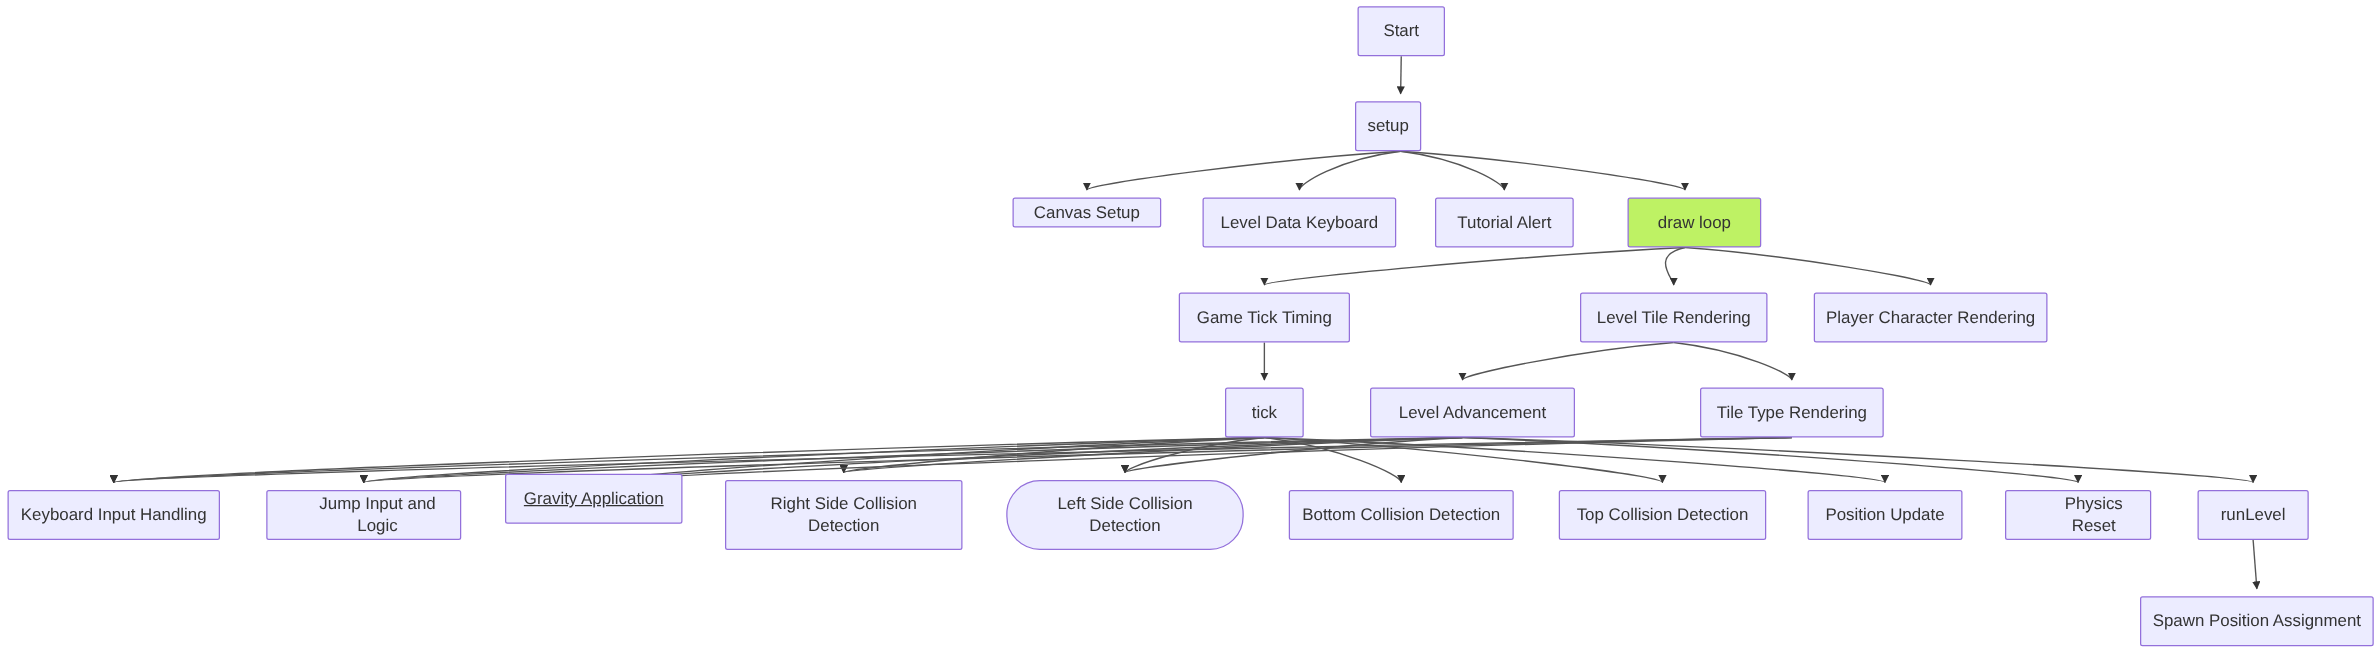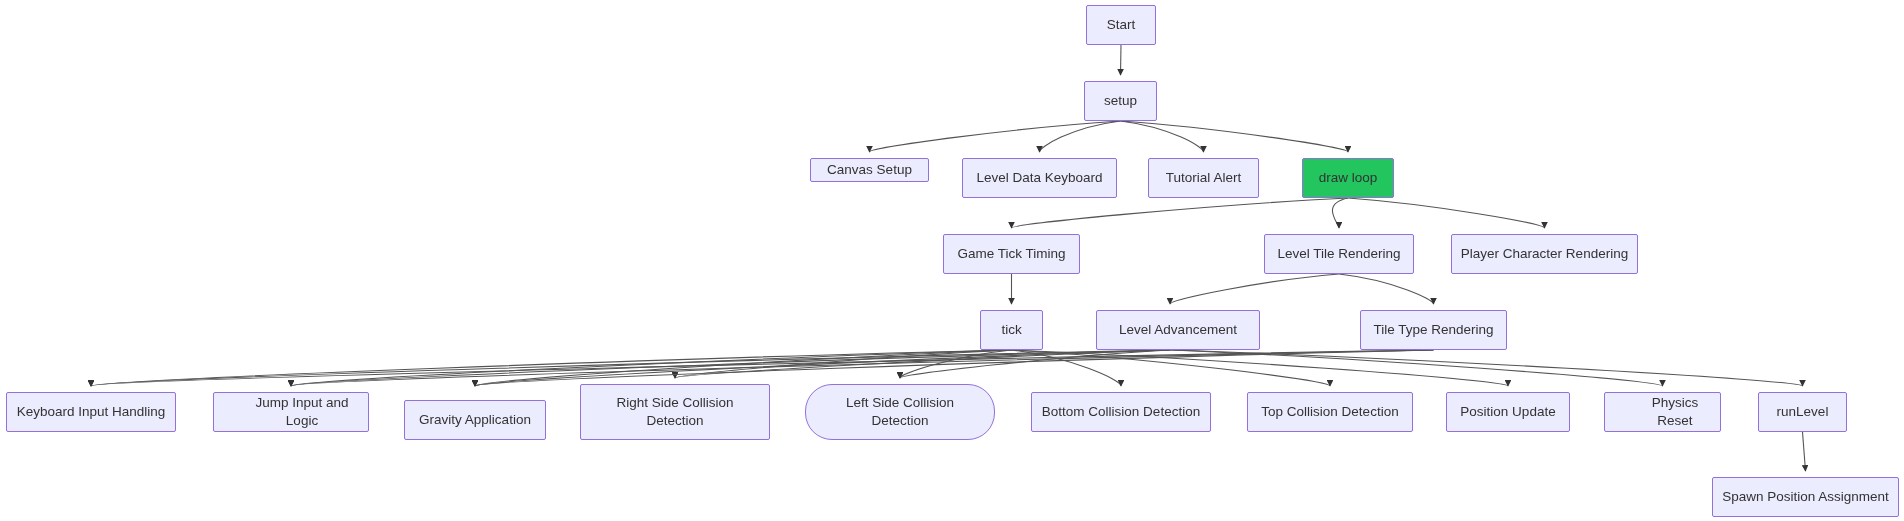--- a/index.html
+++ b/index.html
@@ -69,33 +69,33 @@
         <path d="M 1433.5 350 C 1004.75 357.04, 91 379.71500000000003, 91 386" stroke="#555555" marker-end="url(#arw)"></path>
         <path d="M 1433.5 350 C 1064.75 357.04, 291 379.71500000000003, 291 386" stroke="#555555" marker-end="url(#arw)"></path>
         <path d="M 1433.5 350 C 1119.95 357.04, 475 379.71500000000003, 475 386" stroke="#555555" marker-end="url(#arw)"></path>
         <path d="M 1802.5 432 L 1805.5 471" stroke="#555555" marker-end="url(#arw)"></path>
       </g>
   </svg>
   <div id="node-layer">
       <div class="node" style="left: 1086px; top: 5px; width: 70px; height: 40px; background: rgb(236, 236, 255); border-color: rgb(147, 112, 219); color: rgb(51, 51, 51);">
         <span class="lbl">Start</span>
       </div>
-      <div class="node" style="left: 1084px; top: 81px; width: 73px; height: 40px; background: rgb(236, 236, 255); border-color: rgb(147, 112, 219); color: rgb(51, 51, 51);">
+      <div class="node" style="left: 1084px; top: 81px; width: 53px; height: 40px; background: rgb(236, 236, 255); border-color: rgb(147, 112, 219); color: rgb(51, 51, 51);">
         <span class="lbl">setup</span>
       </div>
       <div class="node" style="left: 810px; top: 158px; width: 119px; height: 24px; background: rgb(236, 236, 255); border-color: rgb(147, 112, 219); color: rgb(51, 51, 51);">
         <span class="lbl">Canvas Setup</span>
       </div>
       <div class="node" style="left: 962px; top: 158px; width: 155px; height: 40px; background: rgb(236, 236, 255); border-color: rgb(147, 112, 219); color: rgb(51, 51, 51);">
         <span class="lbl">Level Data Keyboard</span>
       </div>
       <div class="node" style="left: 1148px; top: 158px; width: 111px; height: 40px; background: rgb(236, 236, 255); border-color: rgb(147, 112, 219); color: rgb(51, 51, 51);">
         <span class="lbl">Tutorial Alert</span>
       </div>
-      <div class="node" style="left: 1302px; top: 158px; width: 92px; height: 40px; background: #22c55e; border-color: rgb(147, 112, 219); color: rgb(51, 51, 51);">
+      <div class="node" style="left: 1302px; top: 158px; width: 107px; height: 40px; background: #bef264; border-color: rgb(147, 112, 219); color: rgb(51, 51, 51);">
         <span class="lbl">draw loop</span>
       </div>
       <div class="node" style="left: 943px; top: 234px; width: 137px; height: 40px; background: rgb(236, 236, 255); border-color: rgb(147, 112, 219); color: rgb(51, 51, 51);">
         <span class="lbl">Game Tick Timing</span>
       </div>
       <div class="node" style="left: 1264px; top: 234px; width: 150px; height: 40px; background: rgb(236, 236, 255); border-color: rgb(147, 112, 219); color: rgb(51, 51, 51);">
         <span class="lbl">Level Tile Rendering</span>
       </div>
       <div class="node" style="left: 1451px; top: 234px; width: 187px; height: 40px; background: rgb(236, 236, 255); border-color: rgb(147, 112, 219); color: rgb(51, 51, 51);">
         <span class="lbl">Player Character Rendering</span>
@@ -108,21 +108,21 @@
       </div>
       <div class="node" style="left: 1360px; top: 310px; width: 147px; height: 40px; background: rgb(236, 236, 255); border-color: rgb(147, 112, 219); color: rgb(51, 51, 51);">
         <span class="lbl">Tile Type Rendering</span>
       </div>
       <div class="node" style="left: 6px; top: 392px; width: 170px; height: 40px; background: rgb(236, 236, 255); border-color: rgb(147, 112, 219); color: rgb(51, 51, 51);">
         <span class="lbl">Keyboard Input Handling</span>
       </div>
       <div class="node" style="left: 213px; top: 392px; width: 156px; height: 40px; background: rgb(236, 236, 255); border-color: rgb(147, 112, 219); color: rgb(51, 51, 51); padding-left: 28px;">
         <span class="lbl">Jump Input and Logic</span>
       </div>
-      <div class="node" style="left: 404px; top: 400px; width: 142px; height: 40px; background: rgb(236, 236, 255); border-color: rgb(147, 112, 219); color: rgb(51, 51, 51);">
+      <div class="node" style="left: 404px; top: 379px; width: 142px; height: 40px; background: rgb(236, 236, 255); border-color: rgb(147, 112, 219); color: rgb(51, 51, 51); text-decoration: underline;">
         <span class="lbl">Gravity Application</span>
       </div>
       <div class="node" style="left: 580px; top: 384px; width: 190px; height: 56px; background: rgb(236, 236, 255); border-color: rgb(147, 112, 219); color: rgb(51, 51, 51);">
         <span class="lbl">Right Side Collision
 Detection</span>
       </div>
       <div class="node" style="left: 805px; top: 384px; width: 190px; height: 56px; background: rgb(236, 236, 255); border-color: rgb(147, 112, 219); color: rgb(51, 51, 51); border-radius: 27px;">
         <span class="lbl">Left Side Collision
 Detection</span>
       </div>

